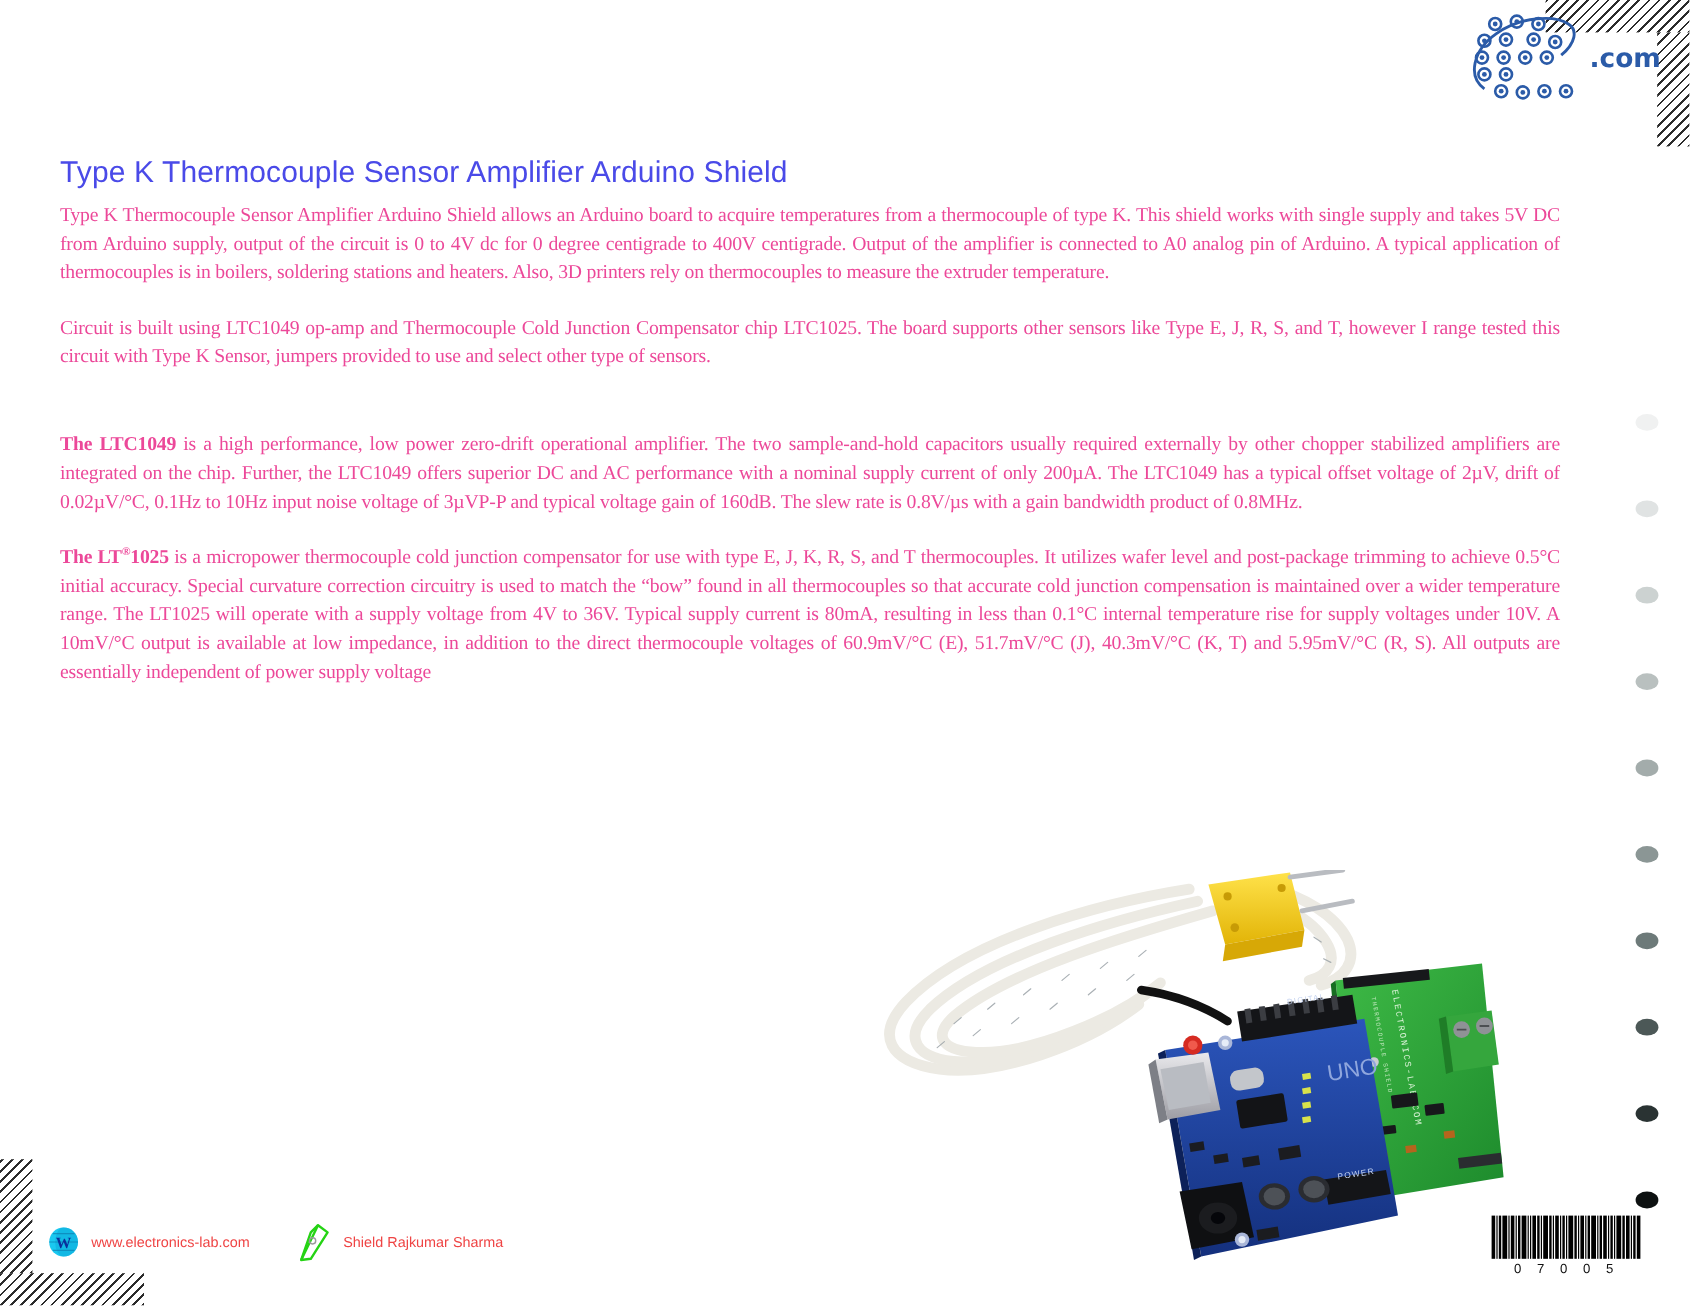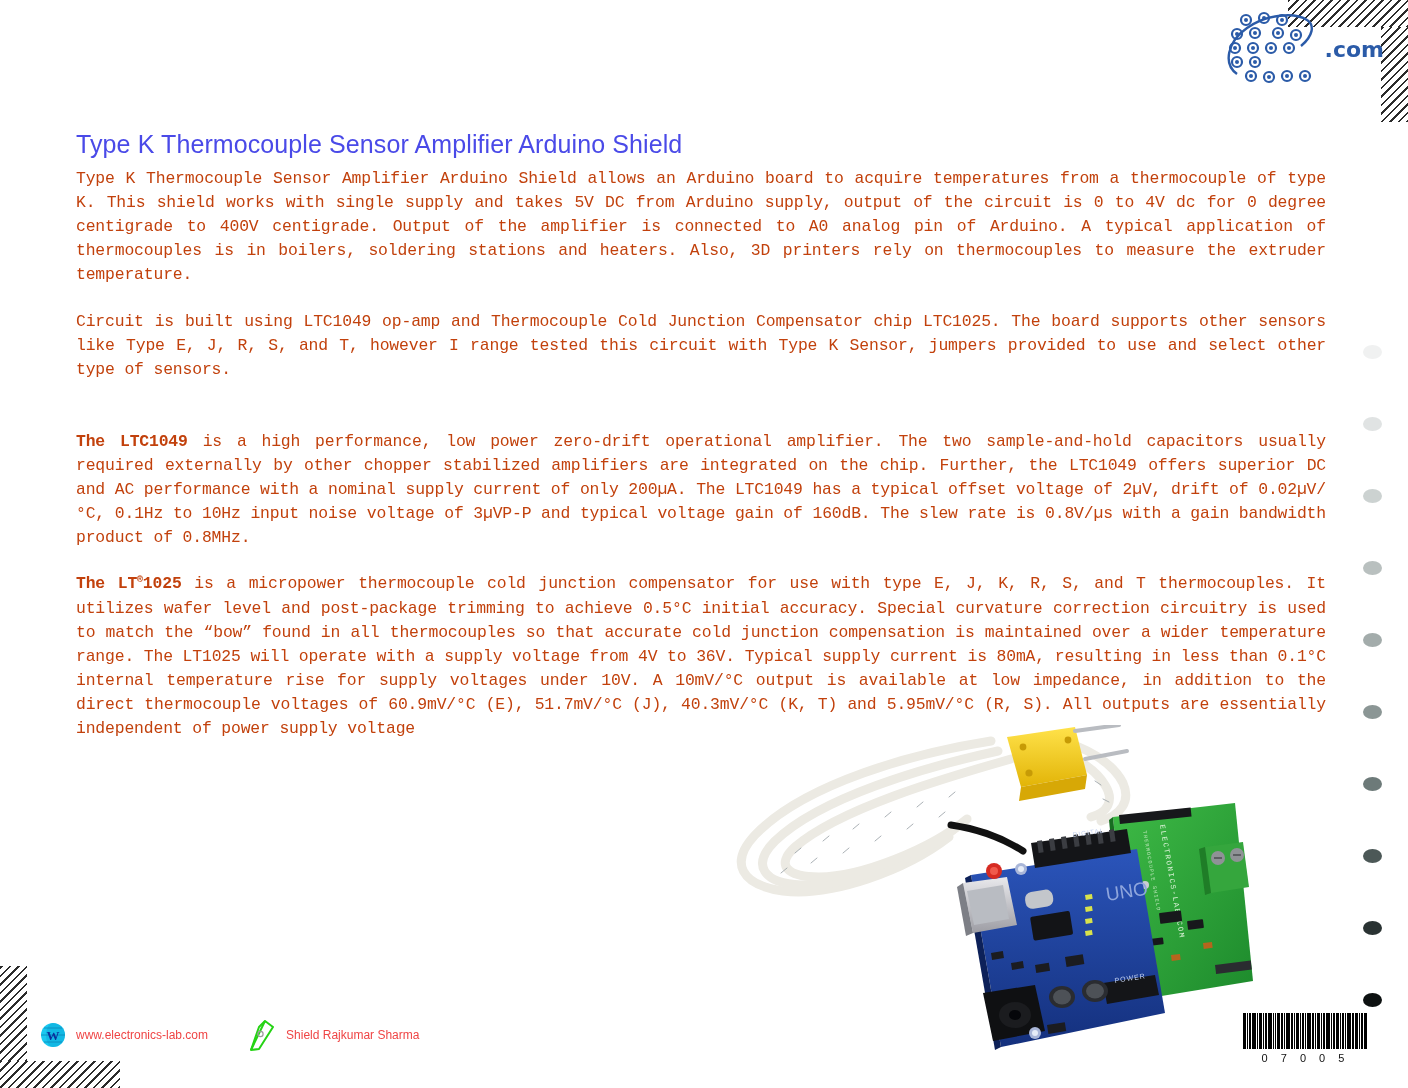--- a/index.html
+++ b/index.html
@@ -47,38 +47,38 @@
     font-weight:bold;
     font-size:22px;
     color:#2b5ba8;
     margin-top:-2px;
     margin-right:4px;
   }
 
   
   .content{
     position:absolute;
-    left:76px; top:130px;
+    left:50px; top:130px;
     width:1250px;
   }
   h1.doc-title{
     margin:0 0 8px 0;
     font-size:25px;
     font-weight:normal;
     color:#4a4ae8;
     letter-spacing:0.1px;
     font-family:"Liberation Sans", sans-serif;
   }
   p.para{
     margin:0 0 22px 0;
     font-size:16.4px;
     line-height:1.47;
-    color:#c2410c;
+    color:#ec4899;
     text-align:justify;
-    font-family:Liberation Mono, monospace;
+    font-family:Liberation Serif, serif;
     letter-spacing:-0.15px;
   }
   p.gap-lg{margin-bottom:48px;}
   .b{font-weight:bold;}
   sup.reg{font-size:0.6em;vertical-align:super;}
 
   
   .dots{
     position:absolute; right:26px; top:345px;
     display:flex;flex-direction:column;align-items:center;

